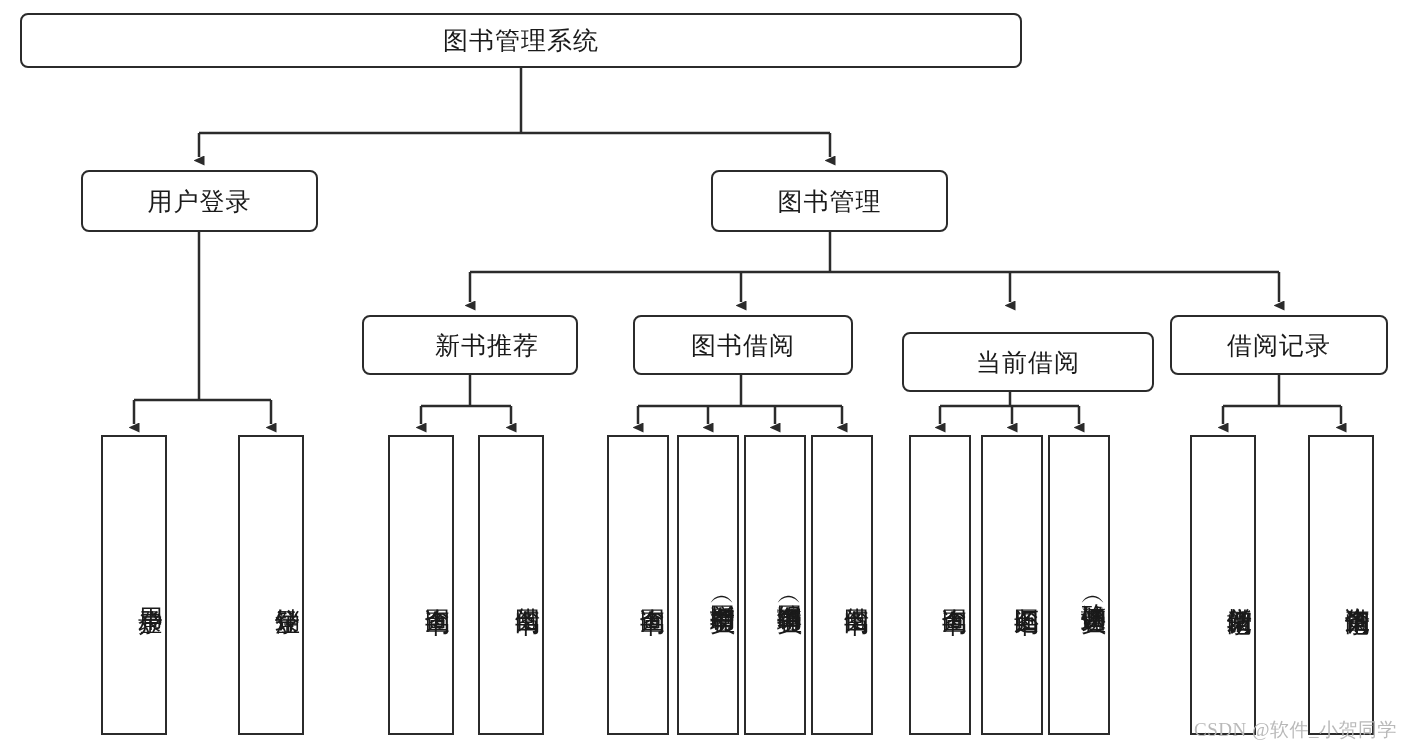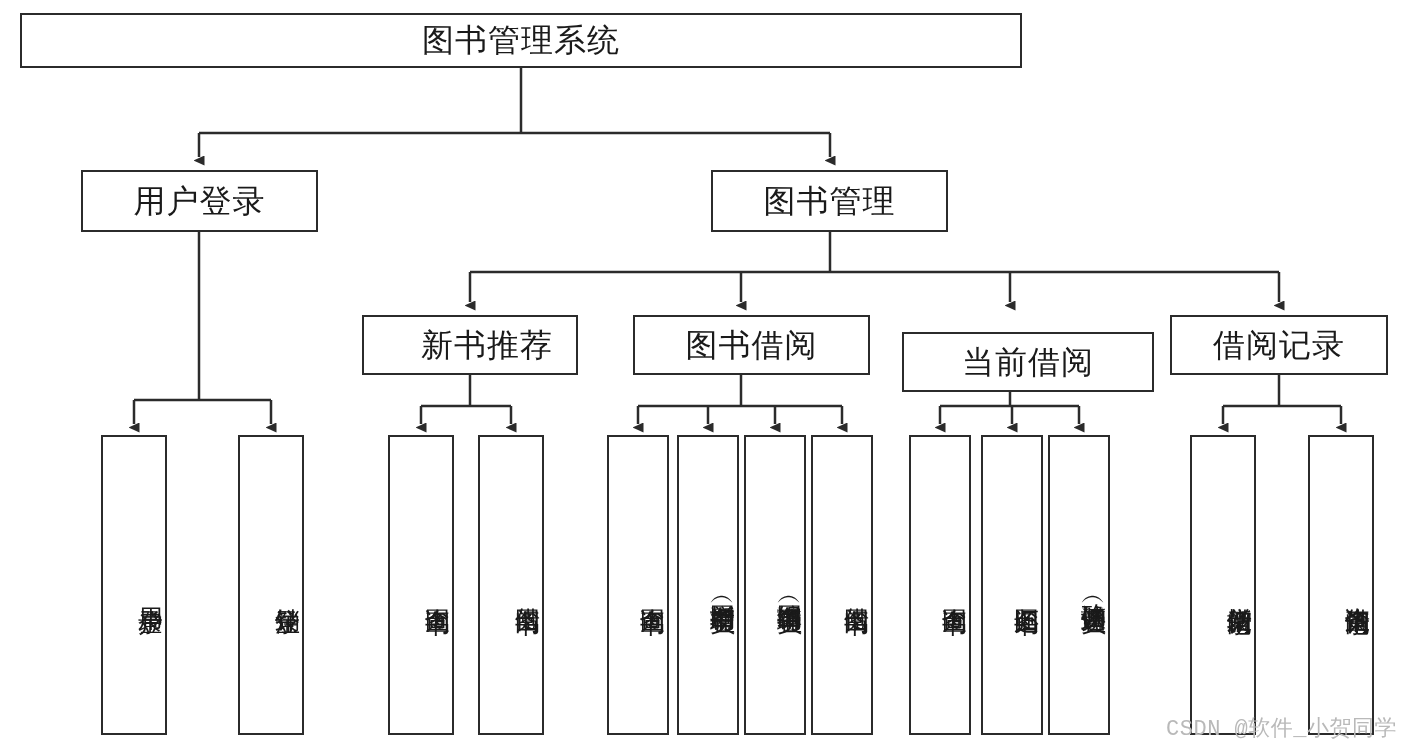--- a/index.html
+++ b/index.html
@@ -30,24 +30,25 @@
     box-sizing: border-box;
     border: 2.5px solid #2b2b2b;
     background: #ffffff;
     display: flex;
     align-items: center;
     justify-content: center;
     color: #1a1a1a;
     z-index: 2;
   }
   .node.horiz {
-    font-size: 32px;
+    font-size: 25px;
     letter-spacing: 1px;
     line-height: 1.15;
     white-space: nowrap;
+    border-radius: 8px;
   }
   .node.vert {
     font-size: 25px;
     line-height: 1.12;
     letter-spacing: 1px;
     writing-mode: vertical-rl;
     text-orientation: upright;
     align-items: flex-start;
     justify-content: center;
     padding-top: 10px;
@@ -55,26 +56,26 @@
   .node.vert.topalign {
     padding-top: 6px;
   }
   .node-label {
     display: block;
   }
   #watermark {
     position: absolute;
     right: 8px;
     bottom: 4px;
-    font-size: 22px;
+    font-size: 19px;
     color: #b9b9b9;
     letter-spacing: 0.5px;
     z-index: 3;
     white-space: nowrap;
-    font-family: Liberation Mono, monospace;
+    font-family: Liberation Serif, serif;
   }
 </style>
 </head>
 <body>
 
 <div id="canvas">
 
   <svg id="edges" viewBox="0 0 1405 747" xmlns="http://www.w3.org/2000/svg">
     <defs>
       <marker id="arrow" markerWidth="10" markerHeight="11" refX="1.5" refY="5.5" orient="auto" markerUnits="userSpaceOnUse">
@@ -132,21 +133,21 @@
   <div class="node horiz" id="node-l2-0" style="left: 81px; top: 170px; width: 237px; height: 62px;">
     <span class="node-label">用户登录</span>
   </div>
   <div class="node horiz" id="node-l2-1" style="left: 711px; top: 170px; width: 237px; height: 62px; text-align: right;">
     <span class="node-label">图书管理</span>
   </div>
 
   <div class="node horiz" id="node-l3-0" style="left: 362px; top: 315px; width: 216px; height: 60px; padding-left: 34px;">
     <span class="node-label">新书推荐</span>
   </div>
-  <div class="node horiz" id="node-l3-1" style="left: 633px; top: 315px; width: 237px; height: 60px;">
+  <div class="node horiz" id="node-l3-1" style="left: 633px; top: 315px; width: 220px; height: 60px;">
     <span class="node-label">图书借阅</span>
   </div>
   <div class="node horiz" id="node-l3-2" style="left: 902px; top: 332px; width: 252px; height: 60px;">
     <span class="node-label">当前借阅</span>
   </div>
   <div class="node horiz" id="node-l3-3" style="left: 1170px; top: 315px; width: 218px; height: 60px;">
     <span class="node-label">借阅记录</span>
   </div>
 
   <div class="node vert" id="node-leaf-0" style="left: 101px; top: 435px; width: 66px; height: 300px;">

